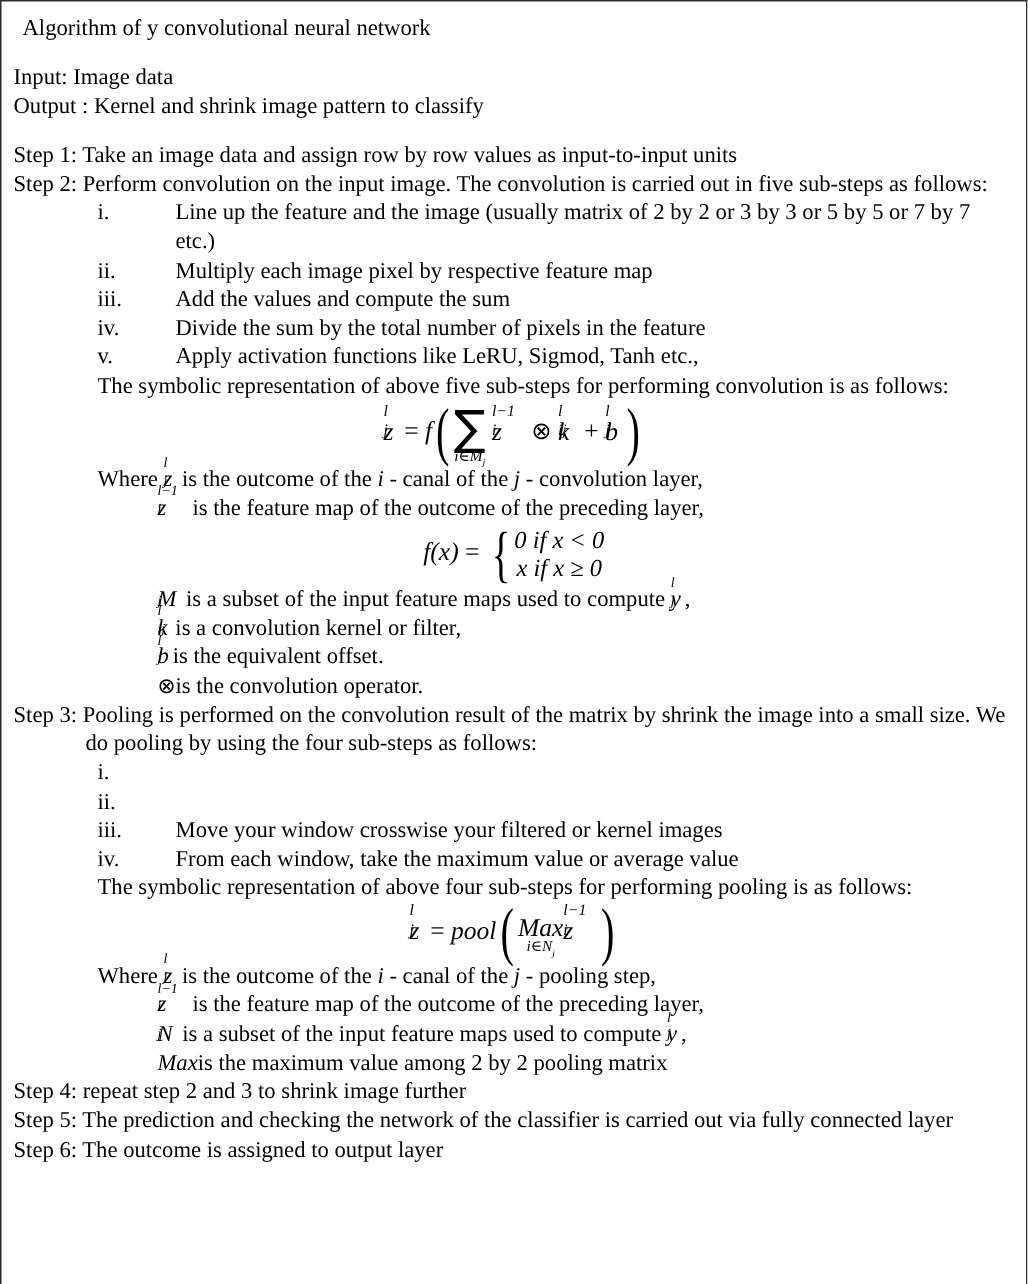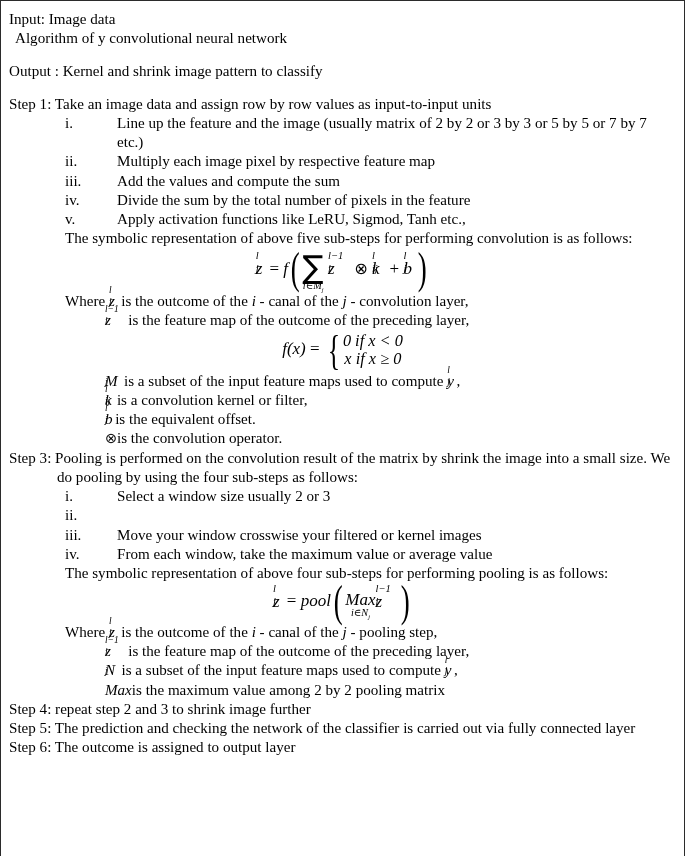--- a/index.html
+++ b/index.html
@@ -207,29 +207,30 @@
     font-family: "DejaVu Sans", sans-serif;
     font-style: normal;
     font-size: 0.95em;
   }
 </style>
 </head>
 <body>
 
 <div id="algorithm-box">
 
+  <div class="line title-line">Algorithm of y convolutional neural network</div>
+
   <div class="line io-line">Input: Image data</div>
-
-  <div class="line title-line">Algorithm of y convolutional neural network</div>
   <div class="line io-line">Output : Kernel and shrink image pattern to classify</div>
 
   <div class="gap-sm"></div>
 
   <div class="line step step-plain">Step 1: Take an image data and assign row by row values as input-to-input units</div>
 
+  <div class="line step">Step 2: Perform convolution on the input image. The convolution is carried out in five sub-steps as follows:</div>
 
   <div class="substep">
     <span class="rn">i.</span>
     <span class="st">Line up the feature and the image (usually matrix of 2 by 2 or 3 by 3 or 5 by 5 or 7 by 7 etc.)</span>
   </div>
   <div class="substep">
     <span class="rn">ii.</span>
     <span class="st">Multiply each image pixel by respective feature map</span>
   </div>
   <div class="substep">
@@ -291,21 +292,20 @@
     <span class="subsup"><span class="base mi">b</span><span class="sup">l</span><span class="sub">j</span><span class="spacer">l</span></span><span>is the equivalent offset.</span>
   </div>
   <div class="line indent-98">
     <span class="otimes">⊗</span><span>is the convolution operator.</span>
   </div>
 
   <div class="line step">Step 3: Pooling is performed on the convolution result of the matrix by shrink the image into a small size. We do pooling by using the four sub-steps as follows:</div>
 
   <div class="substep">
     <span class="rn">i.</span>
-    <span class="st">Select a window size usually 2 or 3</span>
   </div>
   <div class="substep">
     <span class="rn">ii.</span>
   </div>
   <div class="substep">
     <span class="rn">iii.</span>
     <span class="st">Move your window crosswise your filtered or kernel images</span>
   </div>
   <div class="substep">
     <span class="rn">iv.</span>

